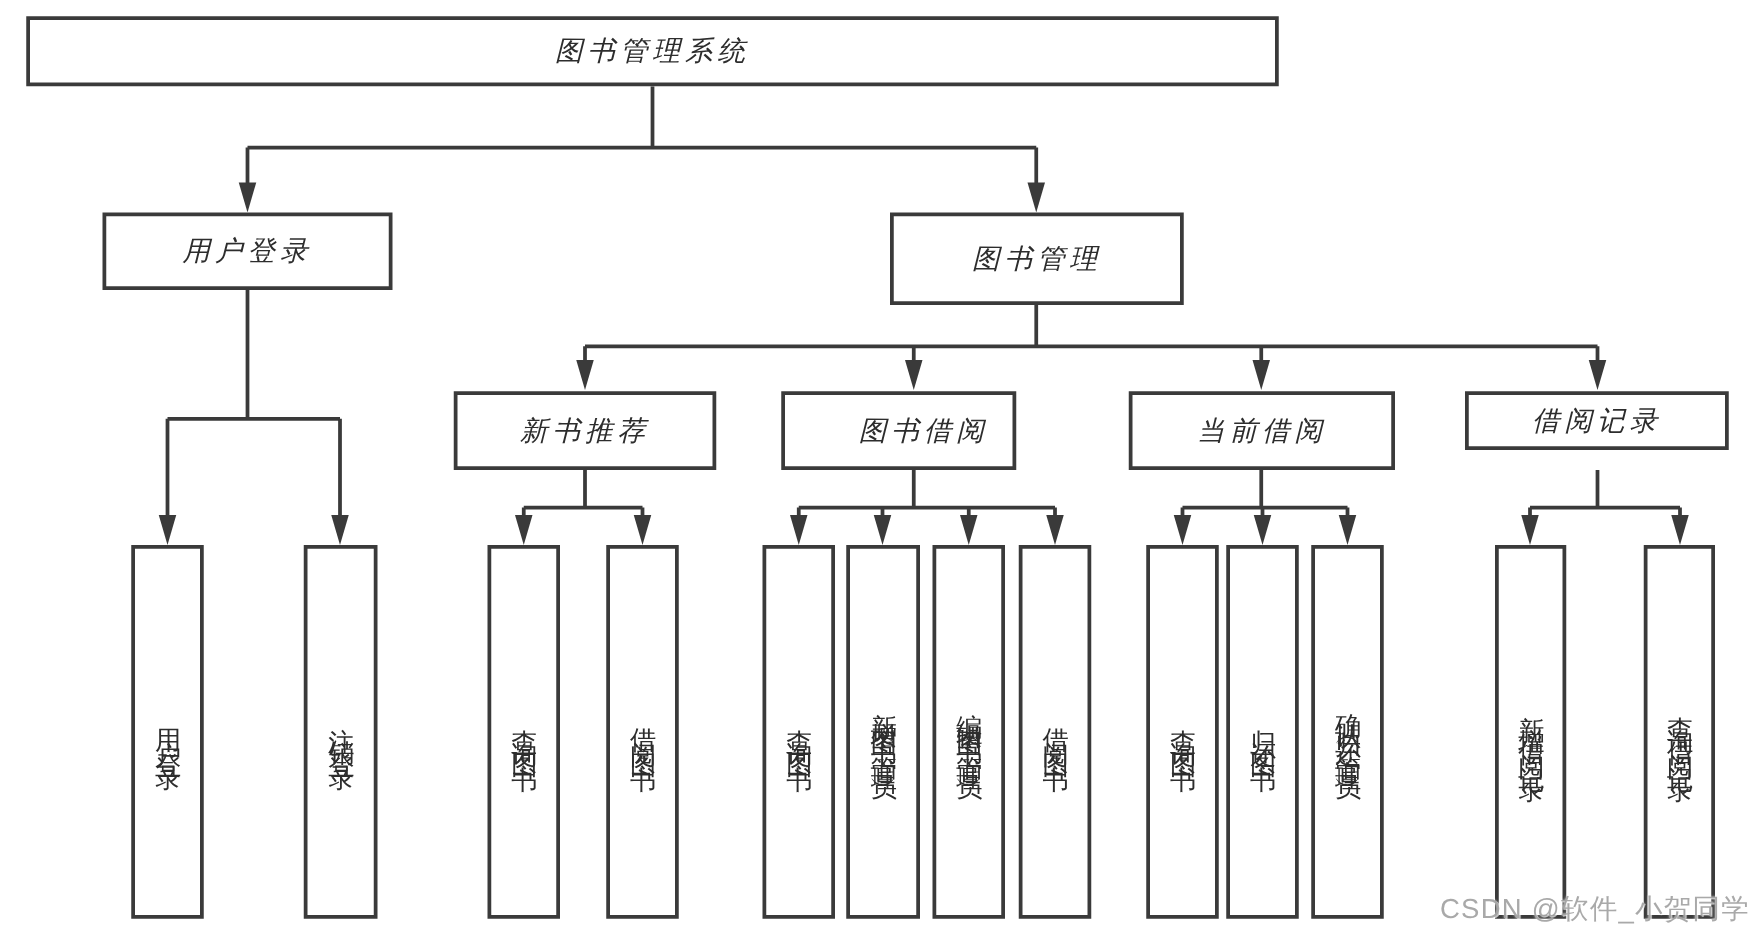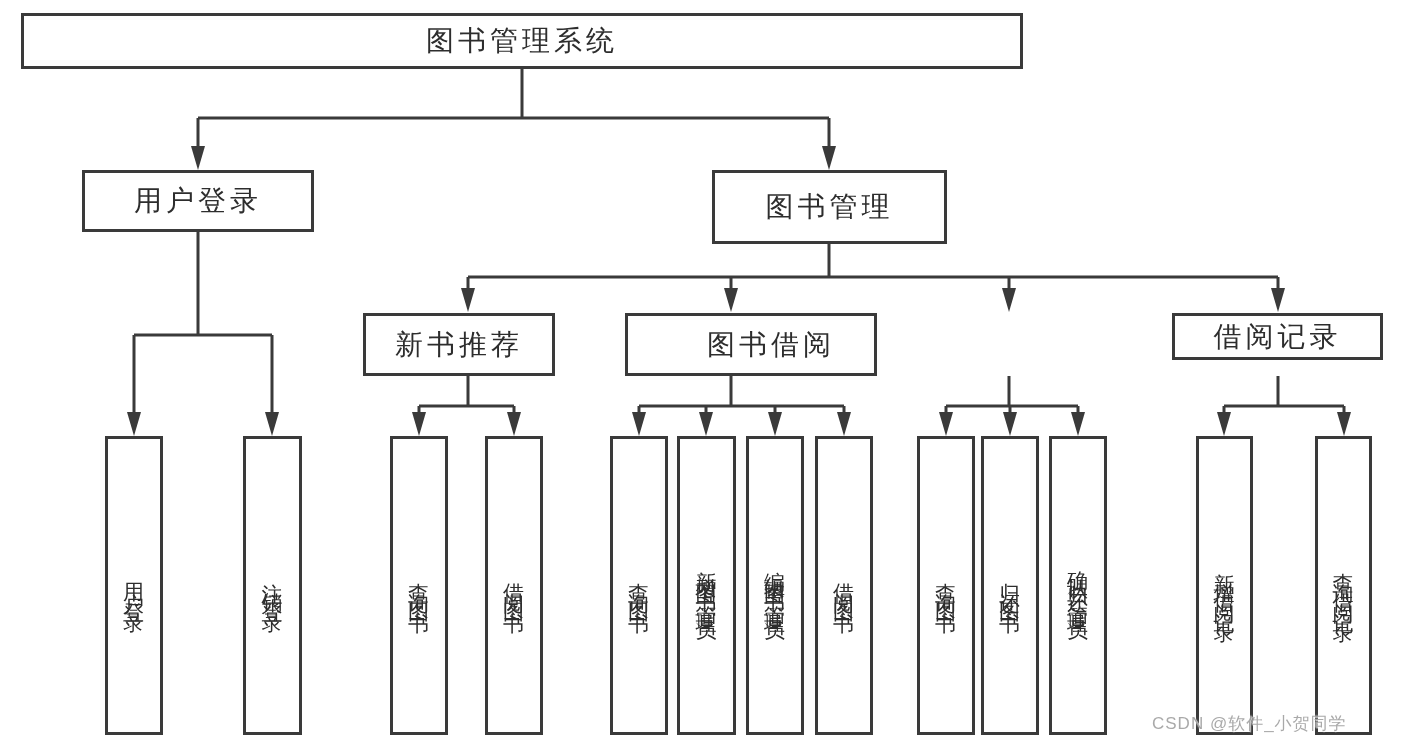--- a/index.html
+++ b/index.html
@@ -16,24 +16,25 @@
     box-sizing: border-box;
     border: 3px solid #3a3a3a;
     background: #ffffff;
     display: flex;
     align-items: center;
     justify-content: center;
     color: #2d2d2d;
     z-index: 2;
   }
   .hbox {
-    font-size: 28px;
+    font-size: 22px;
     letter-spacing: 4px;
     white-space: nowrap;
     line-height: 1;
+    font-style: italic;
   }
   .vbox {
     font-size: 21px;
     line-height: 1;
   }
   .vbox .vtext {
     writing-mode: vertical-rl;
     text-orientation: mixed;
     letter-spacing: 10px;
     max-height: 285px;
@@ -51,21 +52,21 @@
     stroke-width: 3;
   }
   #connectors path.head {
     fill: #3a3a3a;
     stroke: none;
   }
   #watermark {
     position: absolute;
     left: 1152px;
     top: 712px;
-    font-size: 17px;
+    font-size: 22px;
     letter-spacing: 1px;
     color: rgba(160, 160, 160, 0.9);
     text-shadow: 0 0 2px rgba(255,255,255,0.9), 1px 1px 0 rgba(255,255,255,0.6);
     white-space: nowrap;
     z-index: 5;
   }
 </style>
 </head>
 <body>
 
@@ -118,25 +119,28 @@
     <span>图书管理系统</span>
   </div>
 
   <div class="box hbox" style="left:82px; top:170px; width:232px; height:62px;">
     <span>用户登录</span>
   </div>
   <div class="box hbox" style="left:712px; top:170px; width:235px; height:74px;">
     <span>图书管理</span>
   </div>
 
-  <div class="box hbox" style="left:363px; top:313px; width:192px; height:63px;">
+  <div class="box hbox" style="left:363px; top:313px; width:210px; height:63px;">
     <span>新书推荐</span>
   </div>
-  <div class="box hbox" style="left:625px; top:313px; width:252px; height:63px;padding-left:40px;">
+  <div class="box hbox" style="left:625px; top:313px; width:188px; height:63px;padding-left:40px;">
     <span>图书借阅</span>
+  </div>
+  <div class="box hbox" style="left:903px; top:313px; width:213px; height:63px;">
+    <span>当前借阅</span>
   </div>
   <div class="box hbox" style="left:1172px; top:313px; width:211px; height:47px;">
     <span>借阅记录</span>
   </div>
 
   <div class="box vbox" style="left:105px; top:436px; width:58px; height:299px;">
     <span class="vtext">用户登录</span>
   </div>
   <div class="box vbox" style="left:243px; top:436px; width:59px; height:299px;">
     <span class="vtext">注销登录</span>

